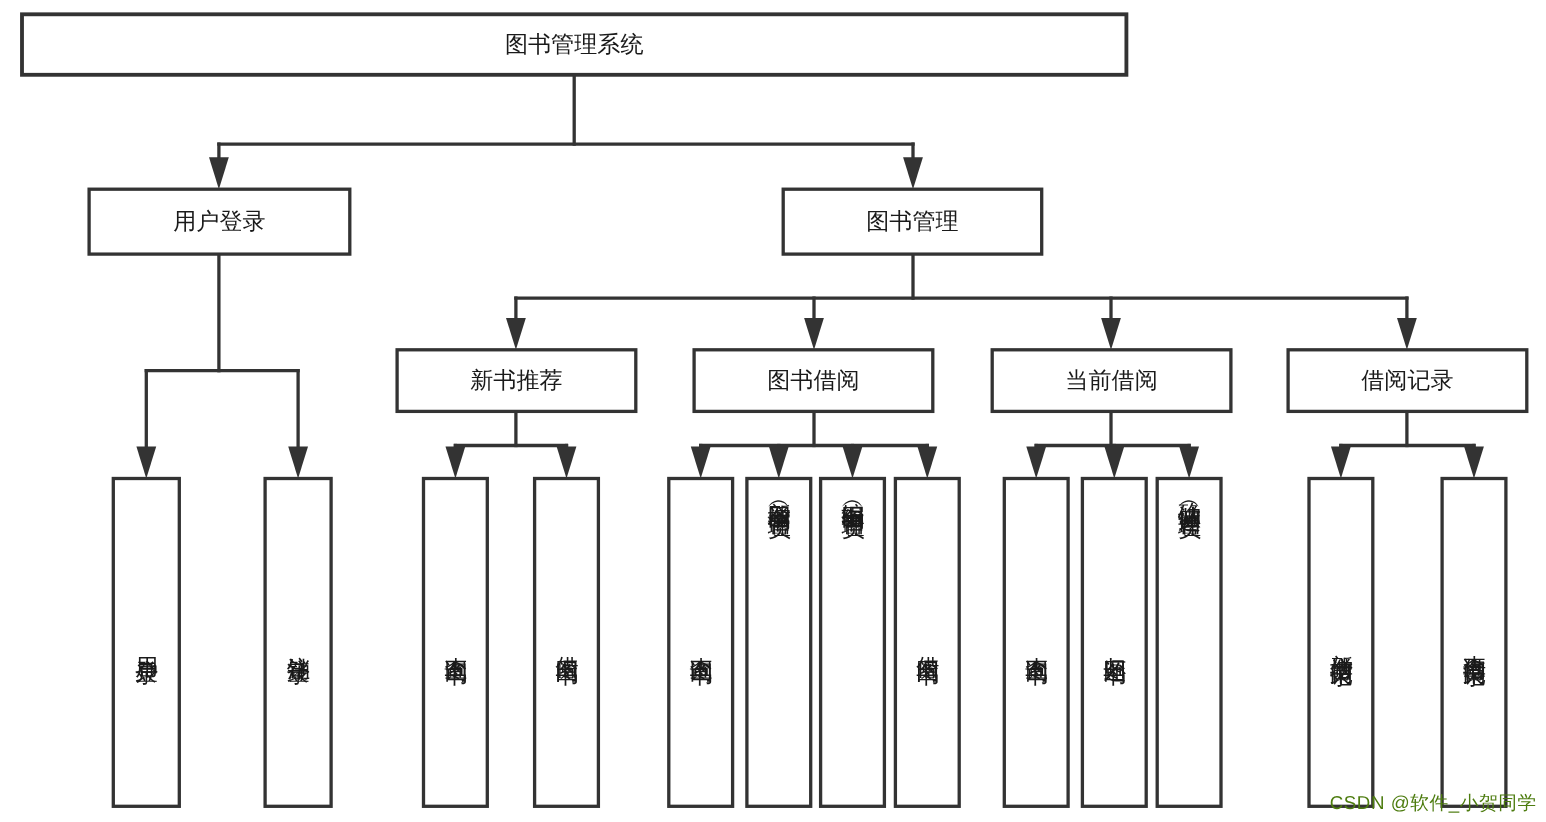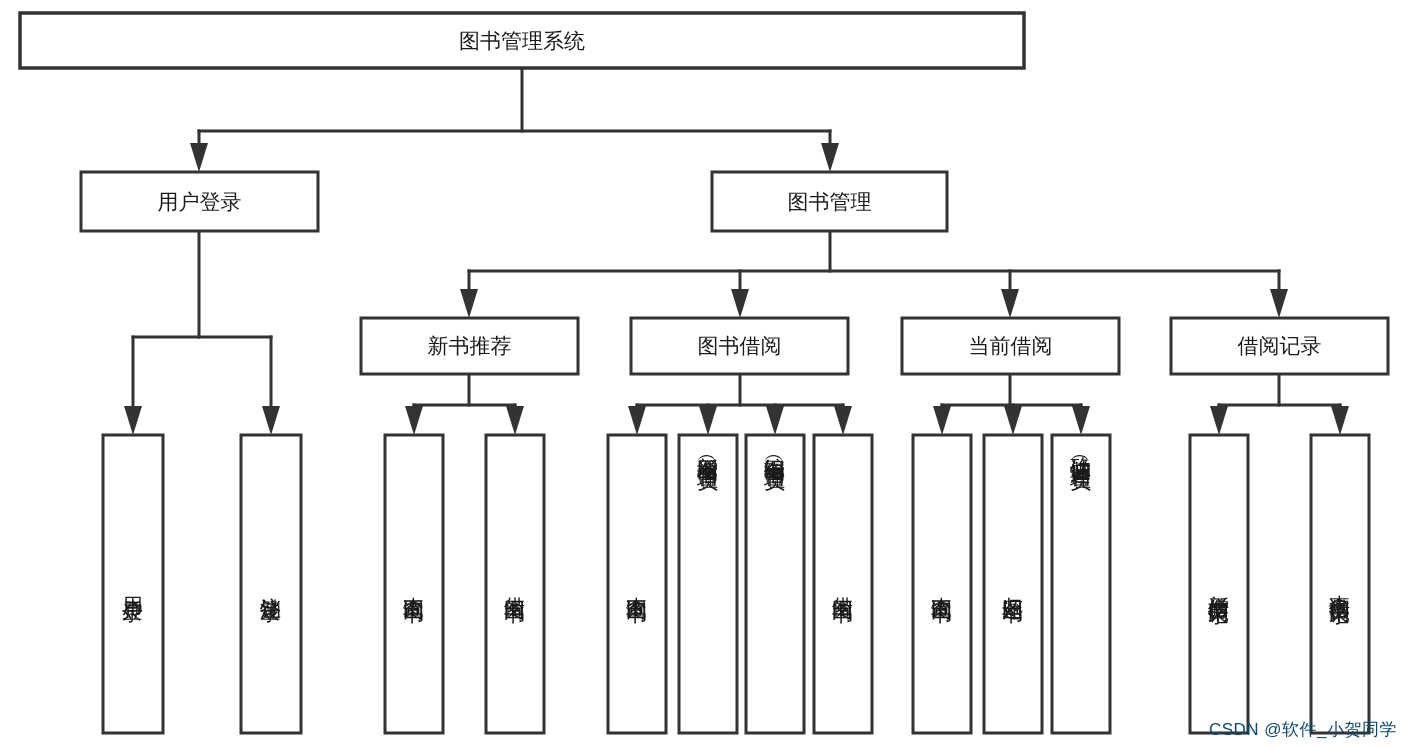--- a/index.html
+++ b/index.html
@@ -69,21 +69,21 @@
     align-items: center;
     justify-content: center;
     pointer-events: none;
   }
   .watermark {
     position: absolute;
     right: 8px;
     bottom: 6px;
     font-family: "Liberation Sans", "DejaVu Sans", sans-serif;
     font-size: 17px;
-    color: #0c4a6e;
+    color: #4d7c0f;
     letter-spacing: 0.5px;
     white-space: nowrap;
   }
 </style>
 </head>
 <body>
 
 <div id="diagram-root">
 
   <svg class="diagram-canvas" viewBox="0 0 1405 747">

